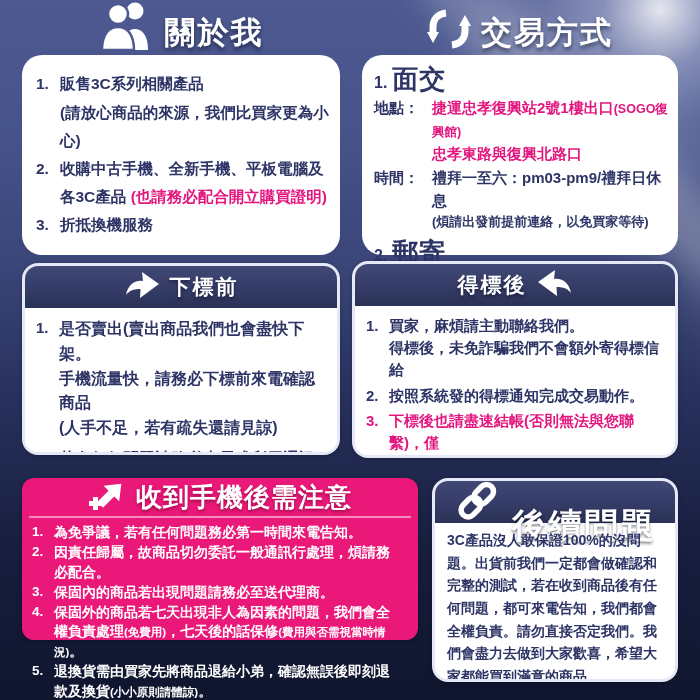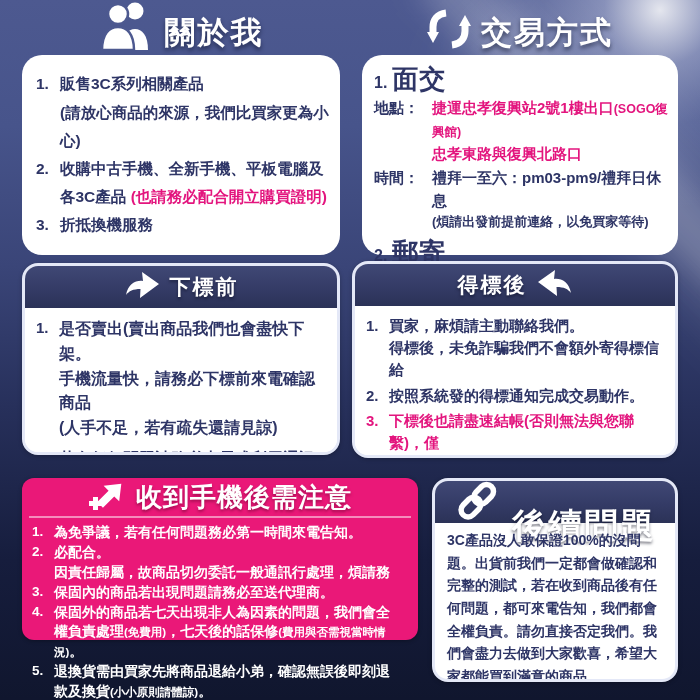--- a/index.html
+++ b/index.html
@@ -238,22 +238,22 @@
     <div class="p-content">
       <div class="p-item">
         <span class="p-num">1.</span>
         <div class="p-lines">
           <div><span>為免爭議，若有任何問題務必第一時間來電告知。</span></div>
         </div>
       </div>
       <div class="p-item">
         <span class="p-num">2.</span>
         <div class="p-lines">
+          <div><span>因責任歸屬，故商品切勿委託一般通訊行處理，煩請務</span></div>
           <div><span>必配合。</span></div>
-          <div><span>因責任歸屬，故商品切勿委託一般通訊行處理，煩請務</span></div>
         </div>
       </div>
       <div class="p-item">
         <span class="p-num">3.</span>
         <div class="p-lines">
           <div><span>保固內的商品若出現問題請務必至送代理商。</span></div>
         </div>
       </div>
       <div class="p-item">
         <span class="p-num">4.</span>

